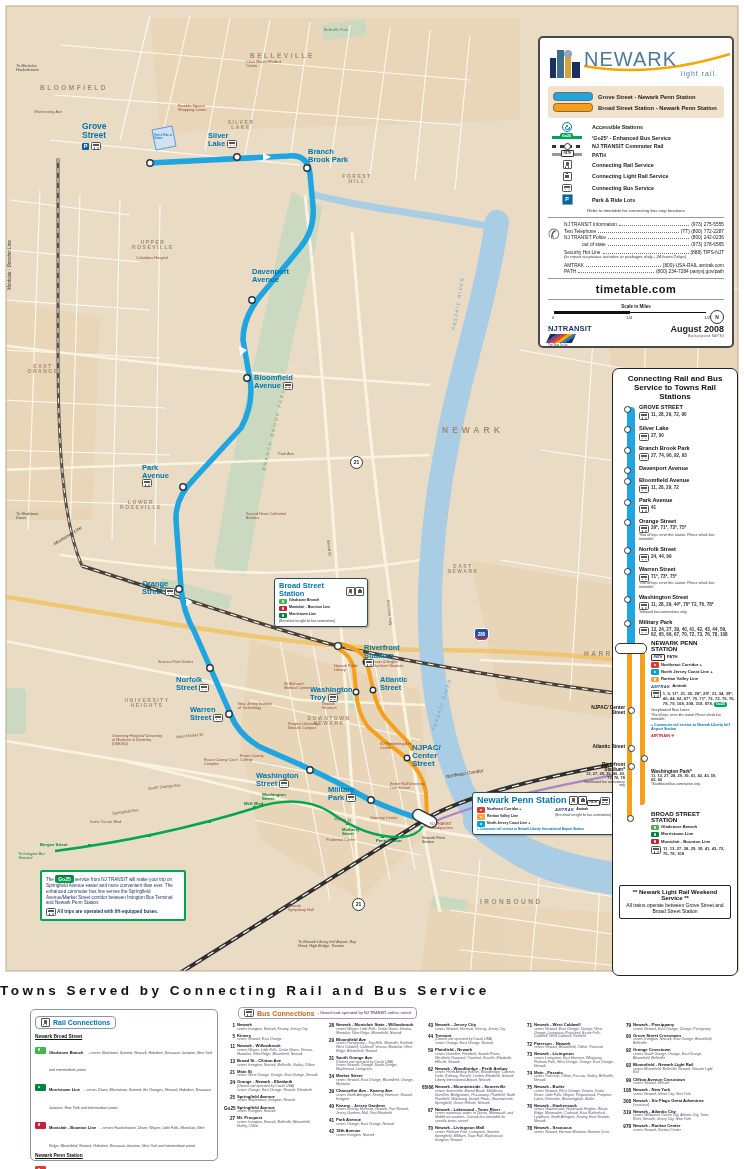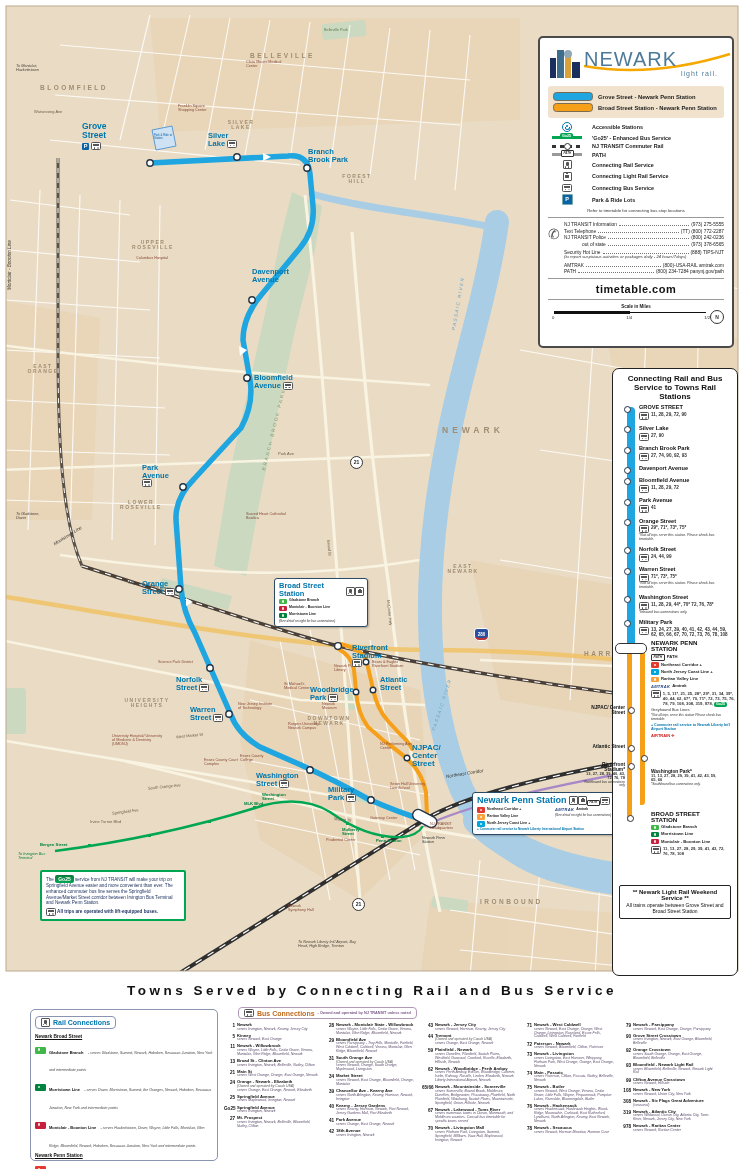--- a/index.html
+++ b/index.html
@@ -118,21 +118,21 @@
   .weekend{border:1.6px solid #222;border-radius:2px;margin:6px 2px 0;padding:3px 2px;text-align:center}
   .weekend .wt{font-size:6px;font-weight:bold;color:#111;line-height:1.1}
   .weekend .wb{font-size:5px;color:#111;margin-top:1.5px;line-height:1.15}
   
   .gobox{position:absolute;left:40px;top:870px;width:146px;background:#fff;border:2px solid #00a651;border-radius:2px;padding:3px 4px;box-sizing:border-box}
   .gobox .gt{font-size:4.6px;color:#1b2f5e;line-height:1.25}
   .gologo{display:inline-block;background:#064;background:linear-gradient(#0a7a3c,#00a651);color:#fff;font-size:5px;font-weight:bold;padding:1px 3px;border-radius:2px}
   .gobox .gb{font-size:4.6px;color:#1b2f5e;font-weight:bold;margin-top:2px}
   
   .bottom{position:absolute;left:0;top:977px;width:744px;height:192px;background:#fff}
-  .btitle{text-align:center;font-size:13.5px;font-weight:bold;letter-spacing:3.5px;color:#111;margin-top:6px}
+  .btitle{text-align:left;font-size:13.5px;font-weight:bold;letter-spacing:3.5px;color:#111;margin-top:6px}
   .railbox{position:absolute;left:30px;top:32px;width:188px;height:152px;border:1.2px solid #8a93b0;border-radius:5px;padding:3px 4px;box-sizing:border-box}
   .railhdr{display:inline-flex;align-items:center;gap:3px;border:1px solid #8a93b0;border-radius:4px;padding:1px 5px}
   .railhdr .t{color:#0076ad;font-size:7px;font-weight:bold}
   .rgroup{font-size:4.8px;font-weight:bold;color:#111;text-decoration:underline;margin:2.5px 0 1px}
   .ritem{display:flex;gap:3px;margin-bottom:1.8px}
   .ritem .ico{flex:none;margin-top:1px}
   .ritem .n{font-size:4px;font-weight:bold;color:#111;display:inline}
   .ritem .d{font-size:3.6px;font-style:italic;color:#444;display:inline;line-height:1.12}
   .ritem .bd{line-height:1.12}
   .bushdr{position:absolute;left:238px;top:30px;display:inline-flex;align-items:center;gap:3px;border:1px solid #b09ab8;border-radius:4px;padding:1px 5px;background:#fff}
@@ -364,28 +364,28 @@
     </div>
     <div class="lbl sta" style="left:190px;top:706px;width:34px">
       <span>Warren Street</span> <span class="icbus"></span>
     </div>
     <div class="lbl sta" style="left:256px;top:772px;width:58px">
       <span>Washington Street</span> <span class="icbus"></span>
     </div>
     <div class="lbl sta" style="left:328px;top:786px;width:30px">
       <span>Military Park</span> <span class="icbus"></span>
     </div>
-    <div class="lbl sta" style="left:352px;top:644px;width:40px">
+    <div class="lbl sta" style="left:364px;top:644px;width:40px">
       <span>Riverfront Stadium</span> <span class="icbus"></span>
     </div>
     <div class="lbl sta" style="left:380px;top:676px;width:34px">
       <span>Atlantic Street</span>
     </div>
     <div class="lbl sta" style="left:310px;top:686px;width:44px">
-      <span>Woodbridge Park</span> <span class="icbus"></span>
+      <span>Washington Troy</span> <span class="icbus"></span>
     </div>
     <div class="lbl sta" style="left:412px;top:744px;width:48px;font-size:8px">
       <span>NJPAC/ Center Street</span>
     </div>
 
     <div class="callout" style="left:274px;top:578px;width:84px">
       <div class="ct" style="font-size:7.5px;width:60px">Broad Street Station</div>
       <div style="position:absolute;right:3px;top:3px">
         <span class="icrail"></span><span class="iclrt"></span>
       </div>
@@ -590,20 +590,31 @@
         <div class="scale-bar">
             <div class="h1"></div>
             <div class="h2"></div>
           </div>
         <div class="scale-ticks">
           <span>0</span>
           <span>1/4</span>
           <span>1/2</span>
         </div>
       </div>
+      <div class="brand-row">
+        <div>
+          <div class="njt-logo">NJTRANSIT</div>
+          <div class="njt-stripes"></div>
+          <div class="njt-tag">The Way To Go.</div>
+        </div>
+        <div>
+          <div class="date">August 2008</div>
+          <div class="credit">Map background: NAVTEQ</div>
+        </div>
+      </div>
     </div>
 
     <div class="panel">
       <div class="panel-title">Connecting Rail and Bus Service to Towns Rail Stations</div>
       <div class="plist">
         <div class="pbar"></div>
         <div>
 
             <div class="pst">
               <span class="pdot"></span>

